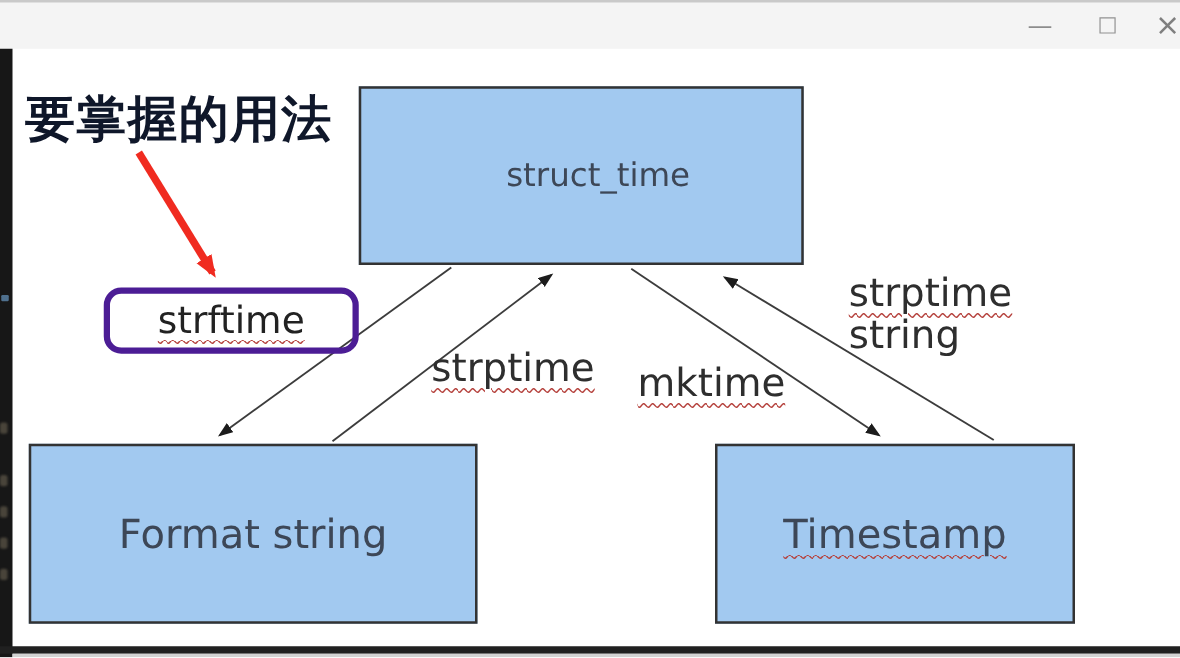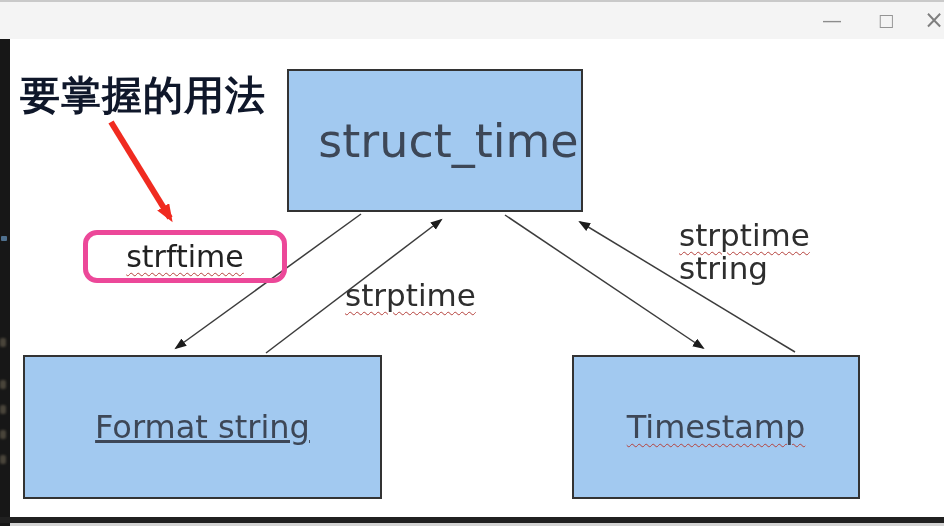--- a/index.html
+++ b/index.html
@@ -15,26 +15,26 @@
 
   
   .left-strip{position:absolute;left:0;top:39px;width:10px;height:487px;background:#171717;overflow:hidden;}
   .frag{position:absolute;left:0;background:rgba(205,185,150,0.28);filter:blur(1px);width:6px;height:9px;border-radius:2px;}
   .speck{position:absolute;left:1px;top:197px;width:6px;height:5px;background:rgba(125,185,240,0.55);border-radius:1px;}
   .bottom-dark{position:absolute;left:0;top:517px;width:944px;height:6px;background:#202020;}
   .bottom-light{position:absolute;left:10px;top:523px;width:934px;height:3px;background:#d3d3d3;}
 
   
   .node{position:absolute;background:#a2c9f0;border:2px solid #333333;box-sizing:border-box;display:flex;align-items:center;justify-content:center;color:#3d4757;}
-  .node-struct{left:287px;top:69px;width:296px;height:143px;font-size:46px;padding-left:27px;}
-  .node-format{left:23px;top:355px;width:359px;height:144px;font-size:32px;text-decoration:underline;}
+  .node-struct{left:287px;top:69px;width:356px;height:143px;font-size:26px;padding-left:27px;}
+  .node-format{left:23px;top:355px;width:359px;height:144px;font-size:32px;}
   .node-timestamp{left:572px;top:355px;width:288px;height:144px;font-size:32px;}
 
   
-  .hl-box{position:absolute;left:83px;top:230px;width:204px;height:53px;border:5px solid #ec4899;border-radius:14px;box-sizing:border-box;display:flex;align-items:center;justify-content:center;font-size:30px;color:#222222;background:transparent;}
+  .hl-box{position:absolute;left:83px;top:230px;width:204px;height:53px;border:5px solid #4c1d95;border-radius:14px;box-sizing:border-box;display:flex;align-items:center;justify-content:center;font-size:30px;color:#222222;background:transparent;}
 
   
   .edge-label{position:absolute;font-size:31px;color:#2e2e2e;white-space:nowrap;}
   .lbl-strptime{left:345px;top:277px;}
   .lbl-mktime{left:510px;top:289px;}
   .lbl-local{left:679px;top:219px;line-height:33px;}
 
   .squiggle{text-decoration-line:underline;text-decoration-style:wavy;text-decoration-color:#b5413c;text-decoration-thickness:1px;text-underline-offset:5px;}
 
   
@@ -92,18 +92,21 @@
     <span class="squiggle">Timestamp</span>
   </div>
 
   <div class="hl-box">
     <span class="squiggle">strftime</span>
   </div>
 
   <div class="edge-label lbl-strptime">
     <span class="squiggle">strptime</span>
   </div>
+  <div class="edge-label lbl-mktime">
+    <span class="squiggle">mktime</span>
+  </div>
   <div class="edge-label lbl-local">
     <span class="squiggle">strptime</span><br>
     <span>string</span>
   </div>
 
 </div>
 
 </body></html>

